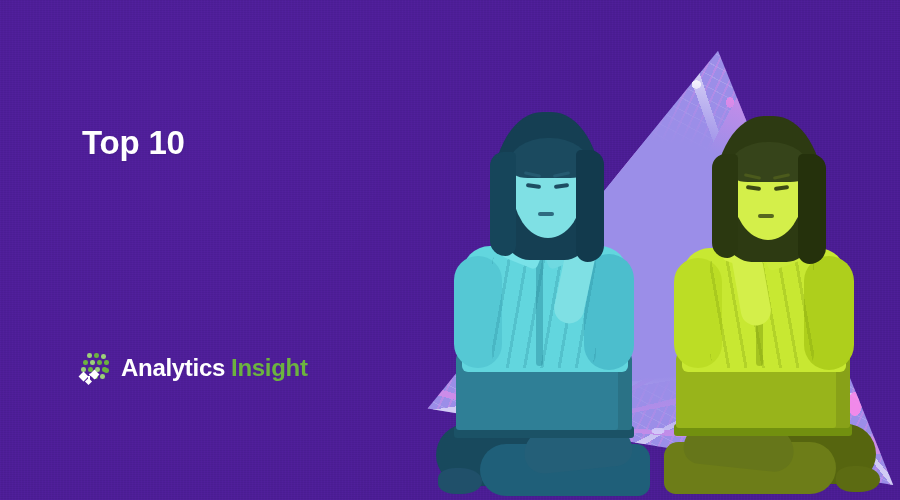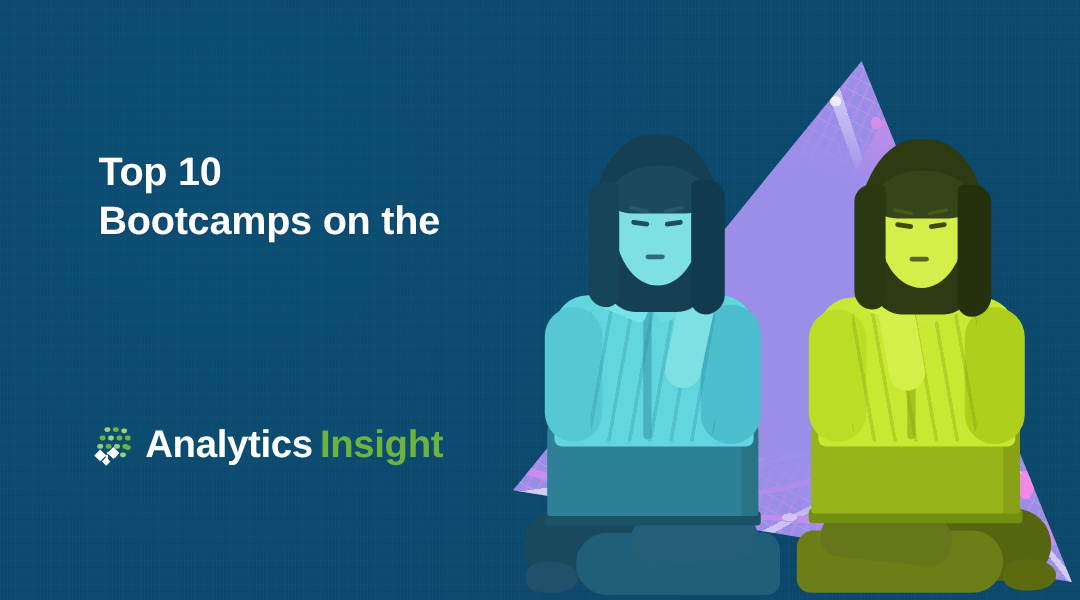--- a/index.html
+++ b/index.html
@@ -7,21 +7,21 @@
 
   html, body {
     width:900px; height:500px;
     overflow:hidden;
     font-family:"Liberation Sans", sans-serif;
   }
 
   .banner {
     position:relative;
     width:900px; height:500px;
-    background:#0c4a6e;
+    background:#4c1d95;
     overflow:hidden;
   }
 
   
   .bg-texture {
     position:absolute; inset:0;
     background-image:
       repeating-linear-gradient(0deg, rgba(255,255,255,.035) 0 1px, rgba(0,0,0,.02) 1px 2px),
       repeating-linear-gradient(90deg, rgba(255,255,255,.030) 0 1px, rgba(0,0,0,.018) 1px 3px),
       radial-gradient(circle at 22% 30%, rgba(255,255,255,.05), transparent 55%),
@@ -140,21 +140,21 @@
   .logo-dot.pale { background:#9ccf7a; }
   .logo-diamond {
     position:absolute; width:7px; height:7px; background:#ffffff;
     transform:rotate(45deg);
   }
   .logo-diamond.sm { width:5px; height:5px; }
   .logo-stem {
     position:absolute; background:#ffffff;
   }
   .logo-text {
-    font-size:32px; font-weight:700; letter-spacing:-.3px;
+    font-size:24px; font-weight:700; letter-spacing:-.3px;
     white-space:nowrap;
   }
   .logo-text .analytics { color:#ffffff; }
   .logo-text .insight   { color:#6cb33f; margin-left:6px; }
 </style>
 </head>
 <body>
 
 <div class="banner">
 
@@ -275,21 +275,20 @@
                   background:#4b5a1c; border-radius:3px; transform:rotate(12deg);"></div>
       <div style="position:absolute; left:133px; bottom:322px; width:17px; height:3px;
                   background:#4b5a1c; border-radius:3px; transform:rotate(-12deg);"></div>
       <div style="position:absolute; left:118px; bottom:282px; width:16px; height:4px;
                   background:#57671f; border-radius:3px;"></div>
     </div>
   </div>
 
   <div class="copy">
     <div class="headline">Top 10</div>
-    <div class="headline">Bootcamps on the</div>
   </div>
 
   <div class="logo">
     <div class="logo-mark">
 
       <span class="logo-dot pale" style="left:7px;  top:1px;"></span>
       <span class="logo-dot" style="left:14px; top:1px;"></span>
       <span class="logo-dot pale" style="left:21px; top:2px;"></span>
 
       <span class="logo-dot" style="left:3px;  top:8px;"></span>

